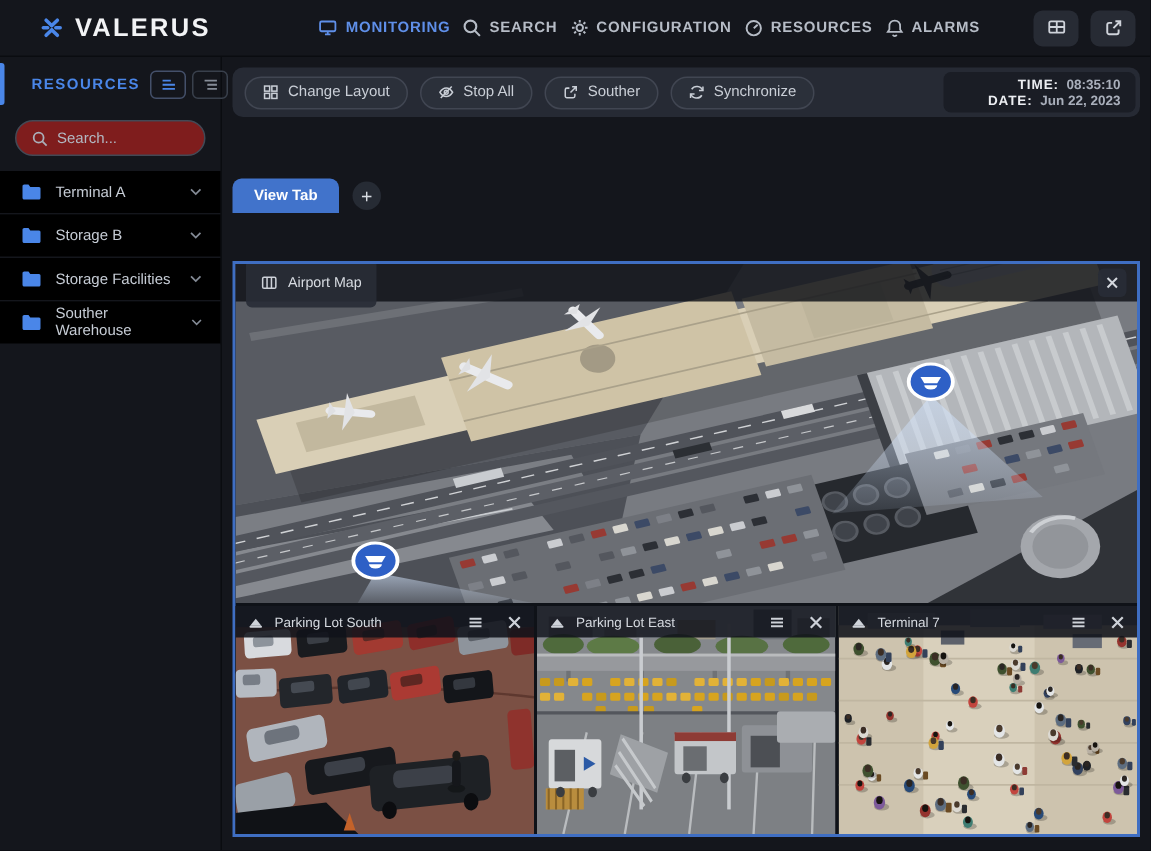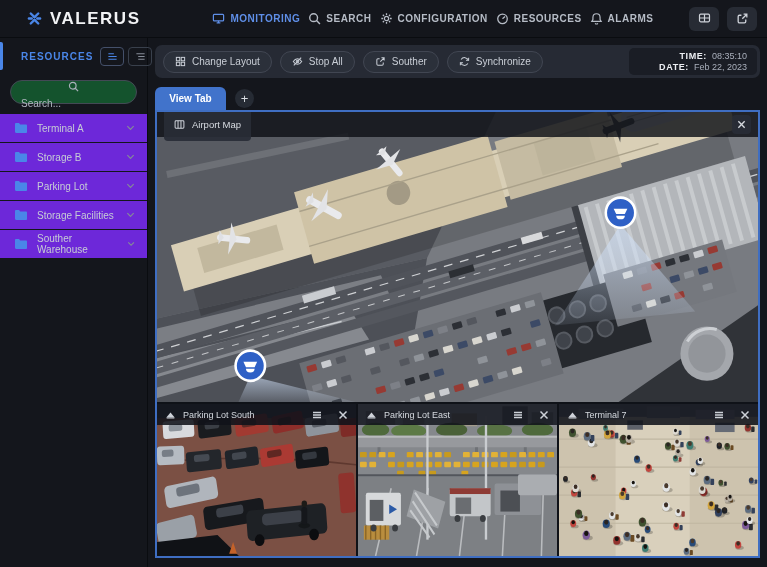--- a/index.html
+++ b/index.html
@@ -25,40 +25,40 @@
   
   .sidebar { width:148px; flex:0 0 148px; background:#14161c; border-right:1px solid #0a0c10; display:flex; flex-direction:column; }
   .sb-header { position:relative; height:36px; display:flex; align-items:center; padding-left:14px; gap:7px; }
   .sb-accent { position:absolute; left:0; top:4px; width:3px; height:28px; background:#4a86e8; border-radius:0 2px 2px 0; }
   .sb-title { color:#4a86e8; font-size:10px; font-weight:bold; letter-spacing:1px; }
   .sb-header svg.res { width:13px; height:12px; color:#4a86e8; }
   .sb-toggles { margin-left:auto; margin-right:8px; display:flex; gap:4px; }
   .sb-toggle { width:24px; height:19px; border:1px solid #39404c; border-radius:4px; display:flex; align-items:center; justify-content:center; cursor:pointer; color:#868d98; }
   .sb-toggle.active { color:#4a86e8; border-color:#44506a; }
   .sb-toggle svg { width:11px; height:11px; }
-  .sb-search { margin:6px 10px 10px 10px; height:24px; display:flex; align-items:center; gap:6px; border:1px solid #434955; border-radius:12px; background:#14532d; padding:0 10px;flex-direction:column; }
+  .sb-search { margin:6px 10px 10px 10px; height:24px; display:flex; align-items:center; gap:6px; border:1px solid #434955; border-radius:12px; background:#7f1d1d; padding:0 10px; }
   .sb-search svg { width:11px; height:11px; color:#aab0ba; flex:0 0 auto; }
   .sb-search input { background:transparent; border:none; outline:none; color:#d5d9e0; font-size:10px; width:100%; font-family:"Liberation Sans",sans-serif; }
   .sb-search input::placeholder { color:#b2b8c2; }
-  .folder-row { height:29px; background:#6d28d9; border-bottom:1px solid #14161c; display:flex; align-items:center; padding:0 12px 0 14px; gap:9px; cursor:pointer; }
+  .folder-row { height:29px; background:#000000; border-bottom:1px solid #14161c; display:flex; align-items:center; padding:0 12px 0 14px; gap:9px; cursor:pointer; }
   .folder-row svg.fold { width:14px; height:12px; flex:0 0 auto; }
   .folder-label { color:#c6ccd5; font-size:10px; }
   .folder-chev { margin-left:auto; width:9px; height:6px; color:#848b96; }
 
   
-  .content { flex:1; display:flex; flex-direction:column; min-width:0; }
+  .content { flex:1; display:flex; flex-direction:column; min-width:0;gap:32px; }
 
   
   .toolbar { margin:7px 7px 0 7px; height:33px; flex:0 0 33px; background:#262a34; border-radius:7px; display:flex; align-items:center; padding:0 3px 0 8px; }
   .tool-btn { height:22px; margin-right:8px; display:flex; align-items:center; gap:6px; padding:0 11px; border:1px solid #414652; border-radius:11px; background:#2b303a; color:#c9ced6; font-size:10px; cursor:pointer; }
   .tool-btn svg { width:11px; height:11px; }
   .clock { margin-left:auto; height:27px; background:#1a1d25; border-radius:5px; padding:13px 10px; display:flex; flex-direction:column; justify-content:center; gap:1px; min-width:128px; }
   .clock-row { display:flex; justify-content:flex-end; gap:5px; font-size:9px; line-height:10px; }
   .clock-label { color:#eceef2; font-weight:bold; letter-spacing:.6px; }
-  .clock-value { color:#a9afbb; }
+  .clock-value { color:#a9afbb;font-weight:bold; }
 
   
   .tabstrip { margin:9px 7px 0 7px; height:23px; flex:0 0 23px; display:flex; align-items:flex-end; gap:9px; }
   .tab { width:71px; height:23px; background:#4173cb; border-radius:6px 6px 0 0; display:flex; align-items:center; justify-content:center; color:#fff; font-size:10px; font-weight:bold; cursor:pointer; }
   .add-tab { width:19px; height:19px; margin-bottom:2px; border-radius:50%; background:#262b34; border:none; color:#d8dce2; font-size:13px; line-height:17px; text-align:center; cursor:pointer; font-family:"Liberation Sans",sans-serif; }
 
   
   .tilegroup { flex:1; margin:0 7px 9px 7px; border:2px solid #3f6ec2; background:#0f1218; display:flex; flex-direction:column; min-height:0; }
   .map-tile { position:relative; flex:1; min-height:0; overflow:hidden; }
   .map-tile > svg.scene, .video-tile > svg.scene { position:absolute; inset:0; width:100%; height:100%; }
@@ -195,29 +195,20 @@
             </svg>
           <span class="folder-label">Storage B</span>
           <svg class="folder-chev" viewBox="0 0 10 6" fill="none" stroke="currentColor" stroke-width="1.3">
               <path d="M1.5 1 5 4.5 8.5 1"></path>
             </svg>
         </div>
         <div class="folder-row">
           <svg class="fold" viewBox="0 0 14 12">
               <path d="M1 2.2C1 1.5 1.5 1 2.2 1H5l1.2 1.6H12c.6 0 1 .5 1 1V10c0 .6-.5 1-1 1H2.2C1.5 11 1 10.5 1 9.8Z" fill="#4a86e8"></path>
             </svg>
-          <span class="folder-label">Parking Lot</span>
-          <svg class="folder-chev" viewBox="0 0 10 6" fill="none" stroke="currentColor" stroke-width="1.3">
-              <path d="M1.5 1 5 4.5 8.5 1"></path>
-            </svg>
-        </div>
-        <div class="folder-row">
-          <svg class="fold" viewBox="0 0 14 12">
-              <path d="M1 2.2C1 1.5 1.5 1 2.2 1H5l1.2 1.6H12c.6 0 1 .5 1 1V10c0 .6-.5 1-1 1H2.2C1.5 11 1 10.5 1 9.8Z" fill="#4a86e8"></path>
-            </svg>
           <span class="folder-label">Storage Facilities</span>
           <svg class="folder-chev" viewBox="0 0 10 6" fill="none" stroke="currentColor" stroke-width="1.3">
               <path d="M1.5 1 5 4.5 8.5 1"></path>
             </svg>
         </div>
         <div class="folder-row">
           <svg class="fold" viewBox="0 0 14 12">
               <path d="M1 2.2C1 1.5 1.5 1 2.2 1H5l1.2 1.6H12c.6 0 1 .5 1 1V10c0 .6-.5 1-1 1H2.2C1.5 11 1 10.5 1 9.8Z" fill="#4a86e8"></path>
             </svg>
           <span class="folder-label">Souther Warehouse</span>
@@ -262,21 +253,21 @@
             </svg>
           <span>Synchronize</span>
         </button>
         <div class="clock">
           <div class="clock-row">
             <span class="clock-label">TIME:</span>
             <span class="clock-value">08:35:10</span>
           </div>
           <div class="clock-row">
             <span class="clock-label">DATE:</span>
-            <span class="clock-value">Feb 22, 2023</span>
+            <span class="clock-value">Jun 22, 2023</span>
           </div>
         </div>
       </div>
 
       <div class="tabstrip">
         <div class="tab">View Tab</div>
         <button class="add-tab">+</button>
       </div>
 
       <div class="tilegroup">

